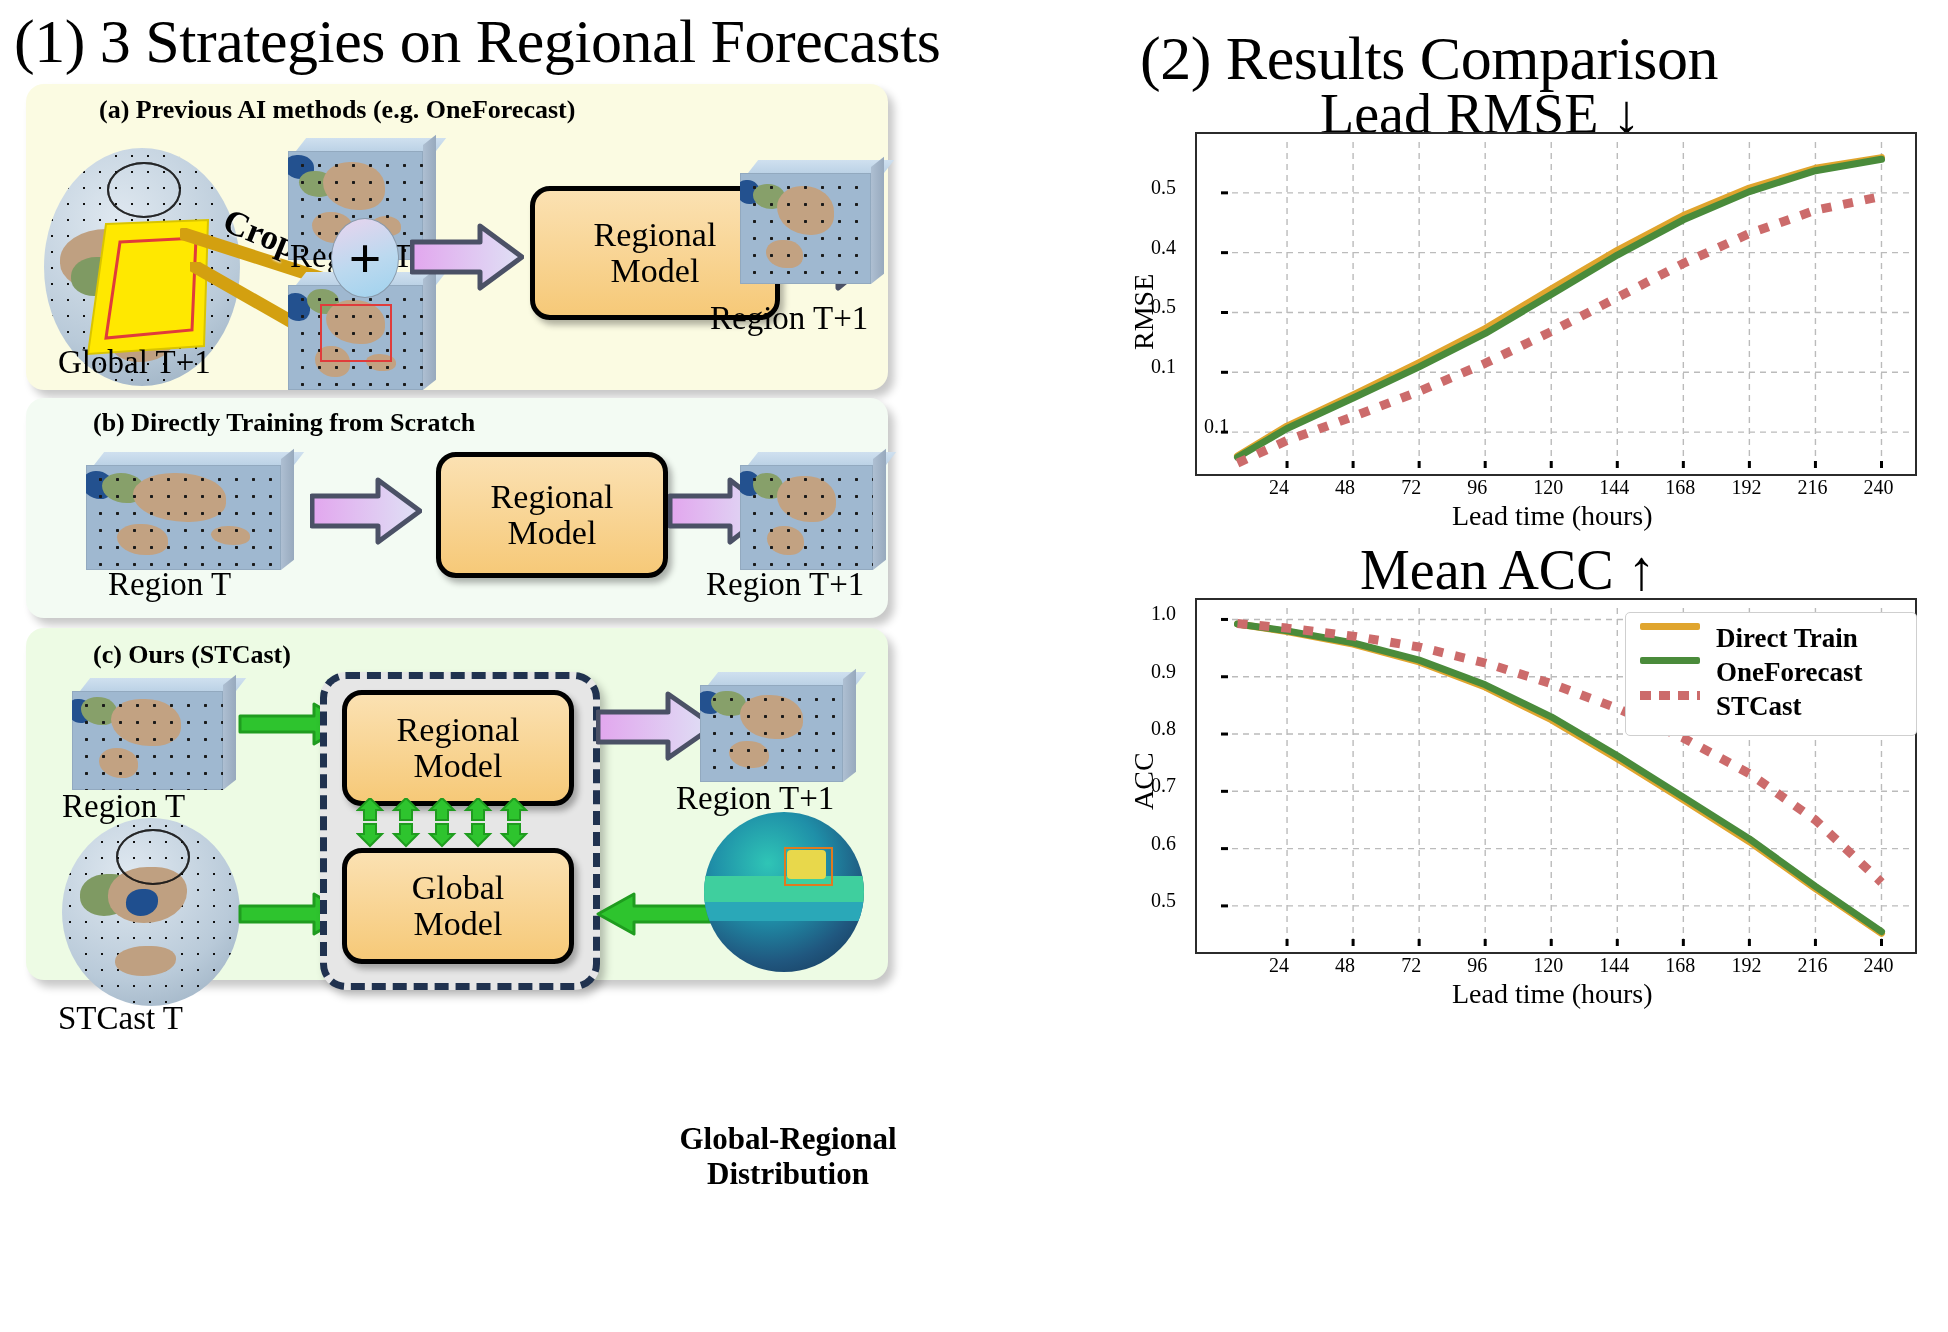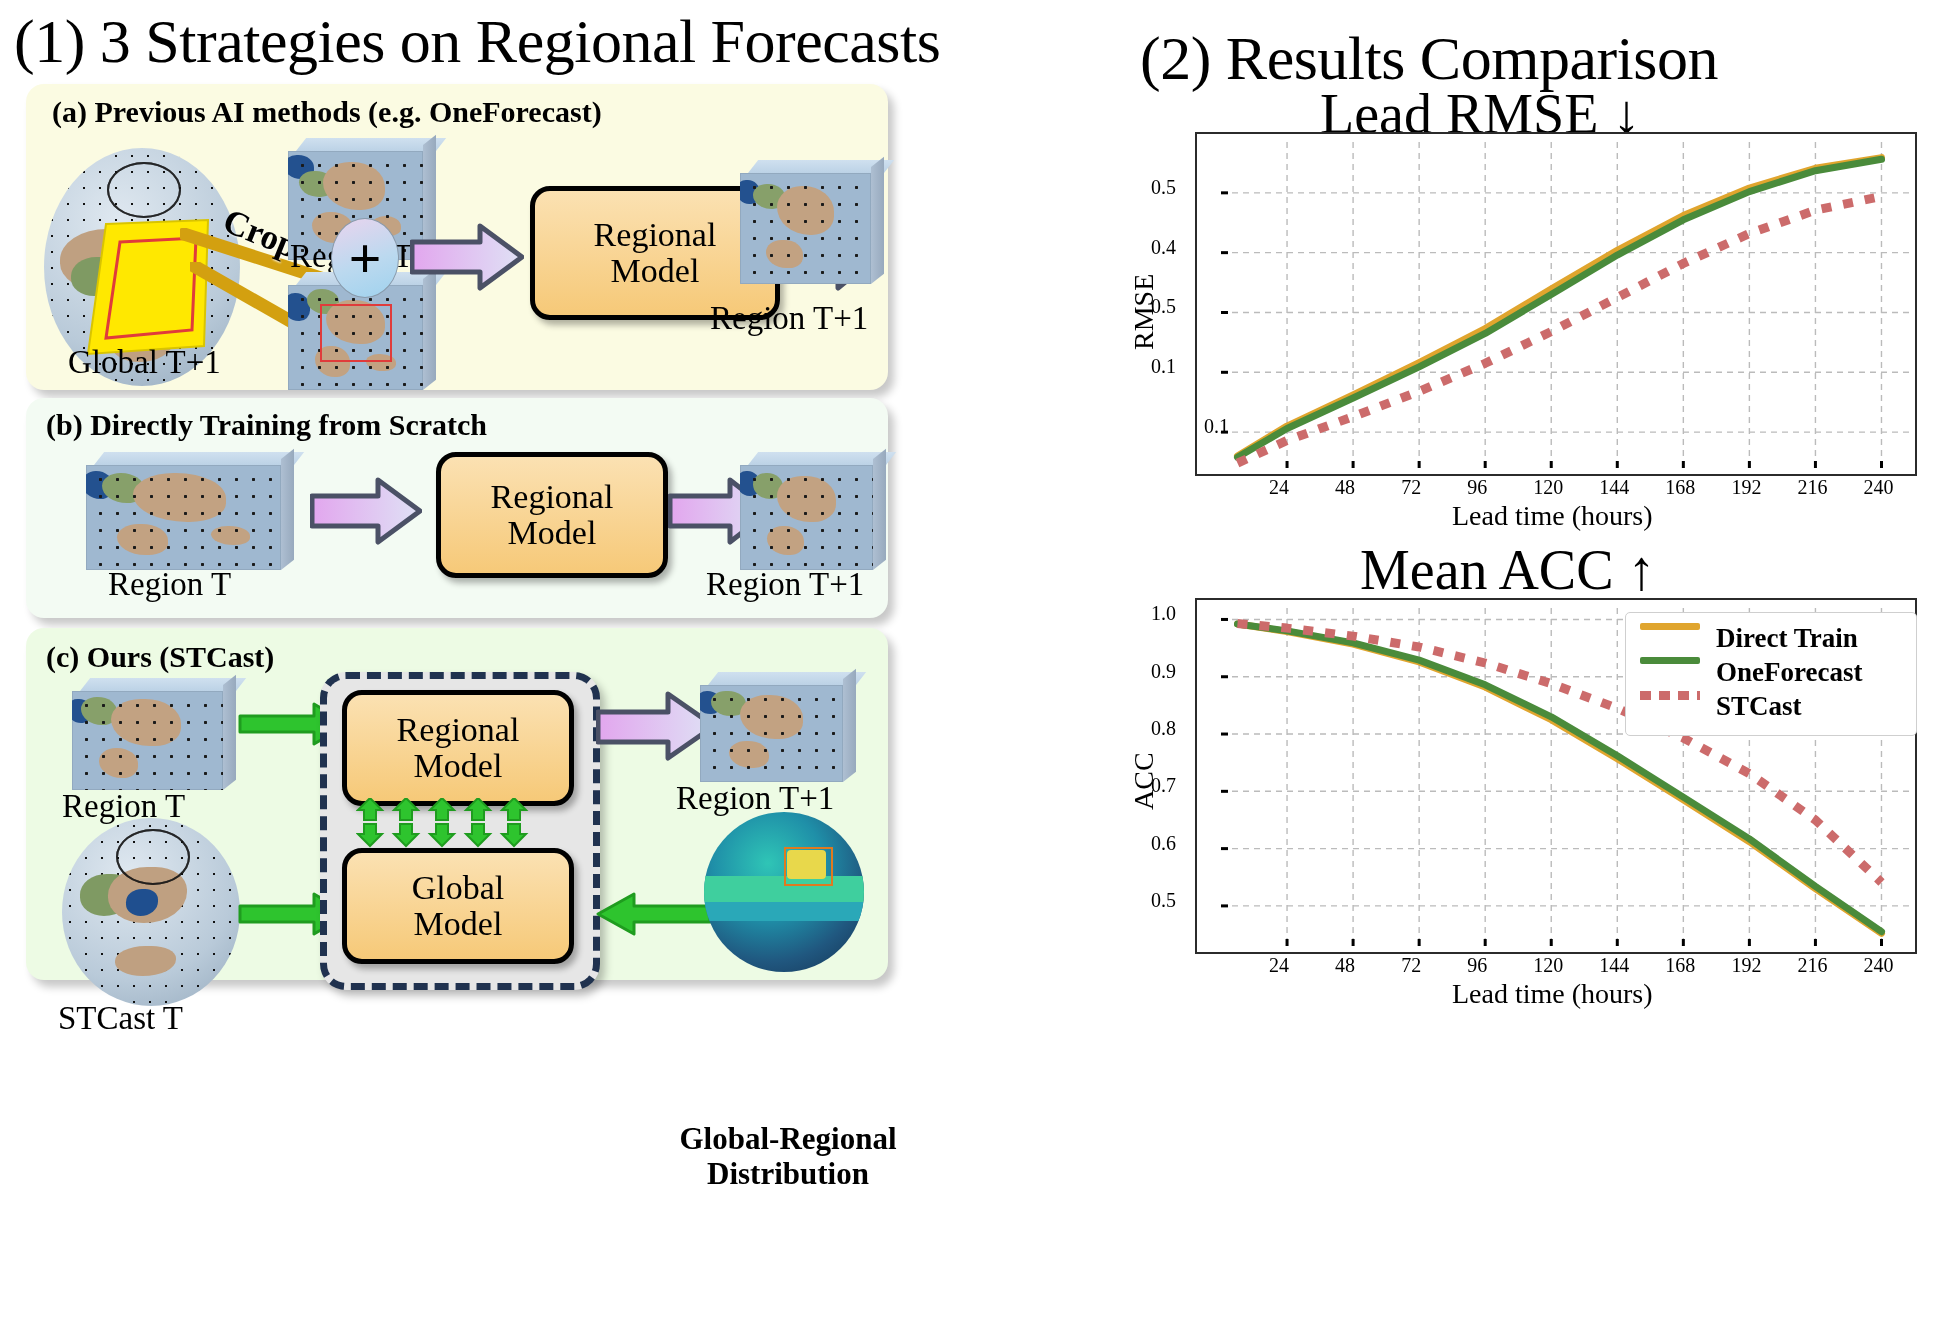--- a/index.html
+++ b/index.html
@@ -13,21 +13,21 @@
   #title-right{left:1140px;top:6px;font-size:62px;margin-top:17px;}
 
   
   .panel{position:absolute;border-radius:18px;
          box-shadow:6px 7px 9px rgba(0,0,0,0.22);}
   #panel-a{left:26px;top:84px;width:862px;height:306px;background:#fbfbe2;}
   #panel-b{left:26px;top:398px;width:862px;height:220px;background:#f3fbf3;}
   #panel-c{left:26px;top:628px;width:862px;height:352px;background:#edfbe4;}
 
   .panel-label{position:absolute;font-family:"Liberation Serif",serif;
-               font-weight:bold;font-size:30px;white-space:nowrap;color:#000;}
+               font-weight:bold;font-size:26px;white-space:nowrap;color:#000;margin-left:47px;}
   #label-a{left:52px;top:95px;}
   #label-b{left:46px;top:408px;}
   #label-c{left:46px;top:640px;}
 
   
   .tile{position:absolute;}
   .tile .top{position:absolute;left:8px;top:0;right:0;height:13px;
              background:linear-gradient(180deg,#cfe0ef,#bcd2e6);
              transform:skewX(-38deg);transform-origin:bottom left;}
   .tile .side{position:absolute;right:0;top:7px;width:13px;bottom:0;
@@ -121,21 +121,21 @@
   <div class="g-land" style="left:34%;top:74%;width:32%;height:16%;"></div>
   <div class="rings"></div>
   <div class="rings"></div>
   <div class="rings"></div>
 </div>
 
 <svg class="pArrow" style="left:86px;top:218px;width:130px;height:140px;">
   <polygon points="20,6 122,2 118,128 2,136" fill="#ffe800" stroke="#d9c400" stroke-width="2"></polygon>
   <polygon points="34,24 110,20 106,112 20,120" fill="none" stroke="#e03b3b" stroke-width="3"></polygon>
 </svg>
-<div class="cap" style="left:68px;top:344px;">Global T+1</div>
+<div class="cap" style="left:58px;top:344px;">Global T+1</div>
 
 <svg class="pArrow" style="left:180px;top:228px;width:210px;height:80px;">
   <line x1="4" y1="6" x2="178" y2="62" stroke="#d3a010" stroke-width="13" stroke-linecap="round"></line>
   <polygon points="205,76 168,46 176,76" fill="#d3a010"></polygon>
 </svg>
 <svg class="pArrow" style="left:190px;top:262px;width:220px;height:130px;">
   <line x1="4" y1="4" x2="186" y2="108" stroke="#d3a010" stroke-width="13" stroke-linecap="round"></line>
   <polygon points="212,126 174,96 182,126" fill="#d3a010"></polygon>
 </svg>
 <div class="crop-txt" style="left:222px;top:214px;">Crop</div>

